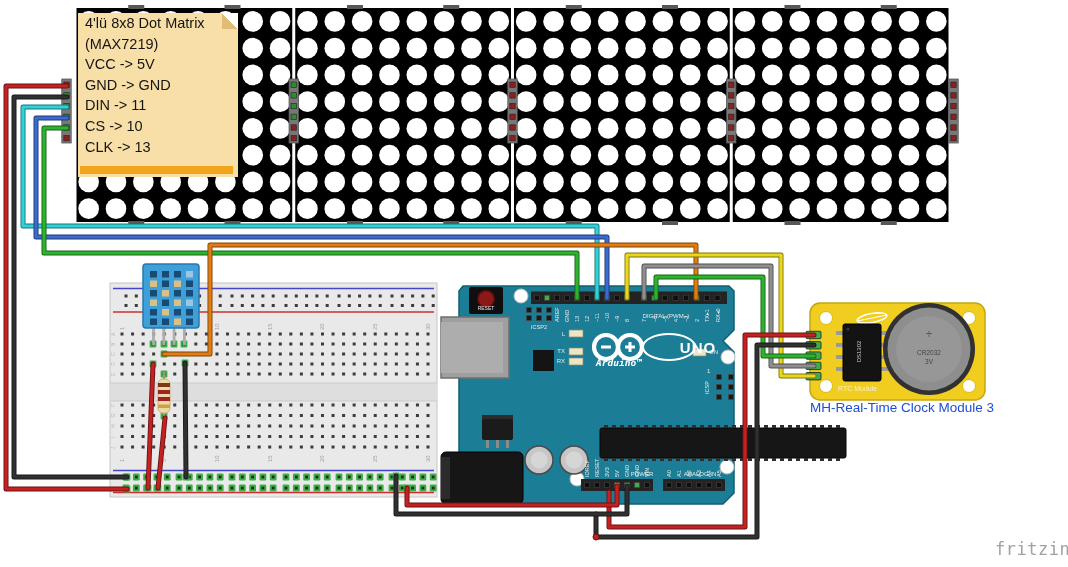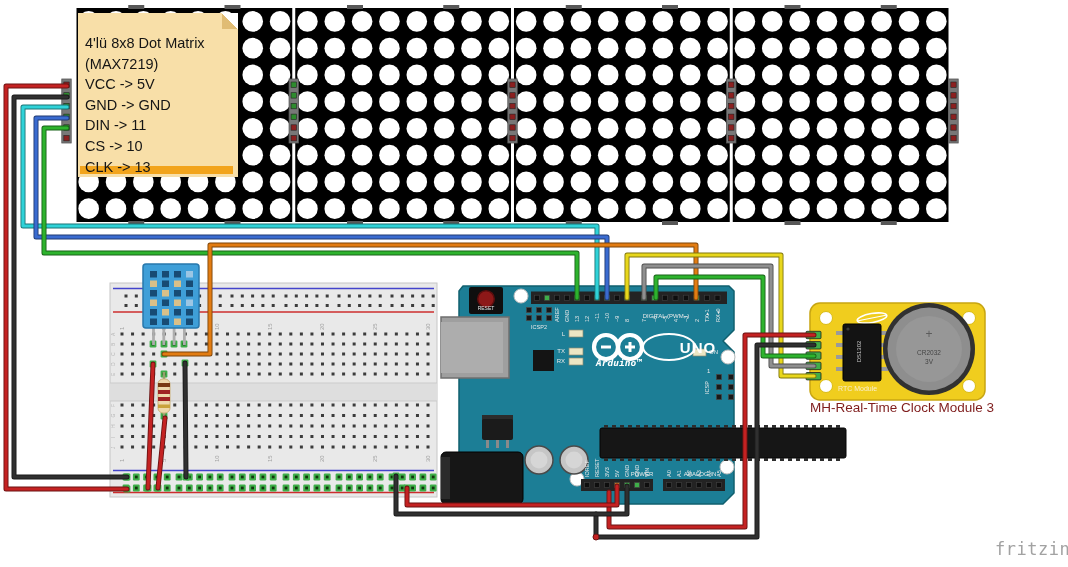--- a/index.html
+++ b/index.html
@@ -5,31 +5,31 @@
   html,body{margin:0;padding:0;background:#fff;}
   .stage{position:relative;width:1068px;height:567px;background:#ffffff;overflow:hidden;
          font-family:"Liberation Sans",sans-serif;}
   svg{position:absolute;left:0;top:0;}
   svg text{font-family:"Liberation Sans",sans-serif;}
   
   .note{position:absolute;left:78px;top:13px;width:160px;height:164px;background:#f8dfa8;z-index:6;}
   .note .fold{position:absolute;right:0;top:0;width:16px;height:16px;
               background:linear-gradient(225deg,#ffffff 0 50%,#e0bc74 50% 100%);}
   .note .bar{position:absolute;left:2px;right:5px;bottom:3px;height:8px;background:#f2a41c;}
-  .note .txt{position:absolute;left:7px;top:20px;right:4px;white-space:pre-line;
+  .note .txt{position:absolute;left:7px;top:0;right:4px;white-space:pre-line;
              font-size:14.5px;line-height:20.6px;color:#151515;}
   
   .lbl{position:absolute;color:#e9e9e9;font-size:6px;line-height:7px;white-space:nowrap;z-index:7;}
   .lbl.center{text-align:center;}
   .lbl.right{text-align:right;}
   .rot{transform:rotate(-90deg);transform-origin:center center;}
   .watermark{position:absolute;left:995px;top:539px;width:72px;text-align:right;
              font-family:"DejaVu Sans Mono",monospace;font-size:17px;letter-spacing:.5px;
              color:#a2a2a2;z-index:9;}
-  .caption{position:absolute;left:810px;top:400px;width:240px;font-size:13.5px;color:#7f1d1d;z-index:7;}
+  .caption{position:absolute;left:810px;top:400px;width:240px;font-size:13.5px;color:#1d4ed8;z-index:7;}
   .rtc-label{position:absolute;left:838px;top:385px;font-size:7px;color:#f8efcf;z-index:7;}
   .batt-plus{position:absolute;left:904px;top:327px;width:50px;text-align:center;
              font-size:12px;color:#5c5c5c;z-index:7;}
   .batt-model{position:absolute;left:904px;top:349px;width:50px;text-align:center;
               font-size:6.5px;color:#454545;z-index:7;}
   .batt-v{position:absolute;left:904px;top:358px;width:50px;text-align:center;
           font-size:6.5px;color:#454545;z-index:7;}
   .chip-lbl{position:absolute;left:840px;top:347px;width:40px;height:9px;text-align:center;
             font-size:6px;color:#c9c9c9;transform:rotate(-90deg);z-index:7;}
   .uno{position:absolute;left:672px;top:339px;width:52px;text-align:center;font-size:15px;

